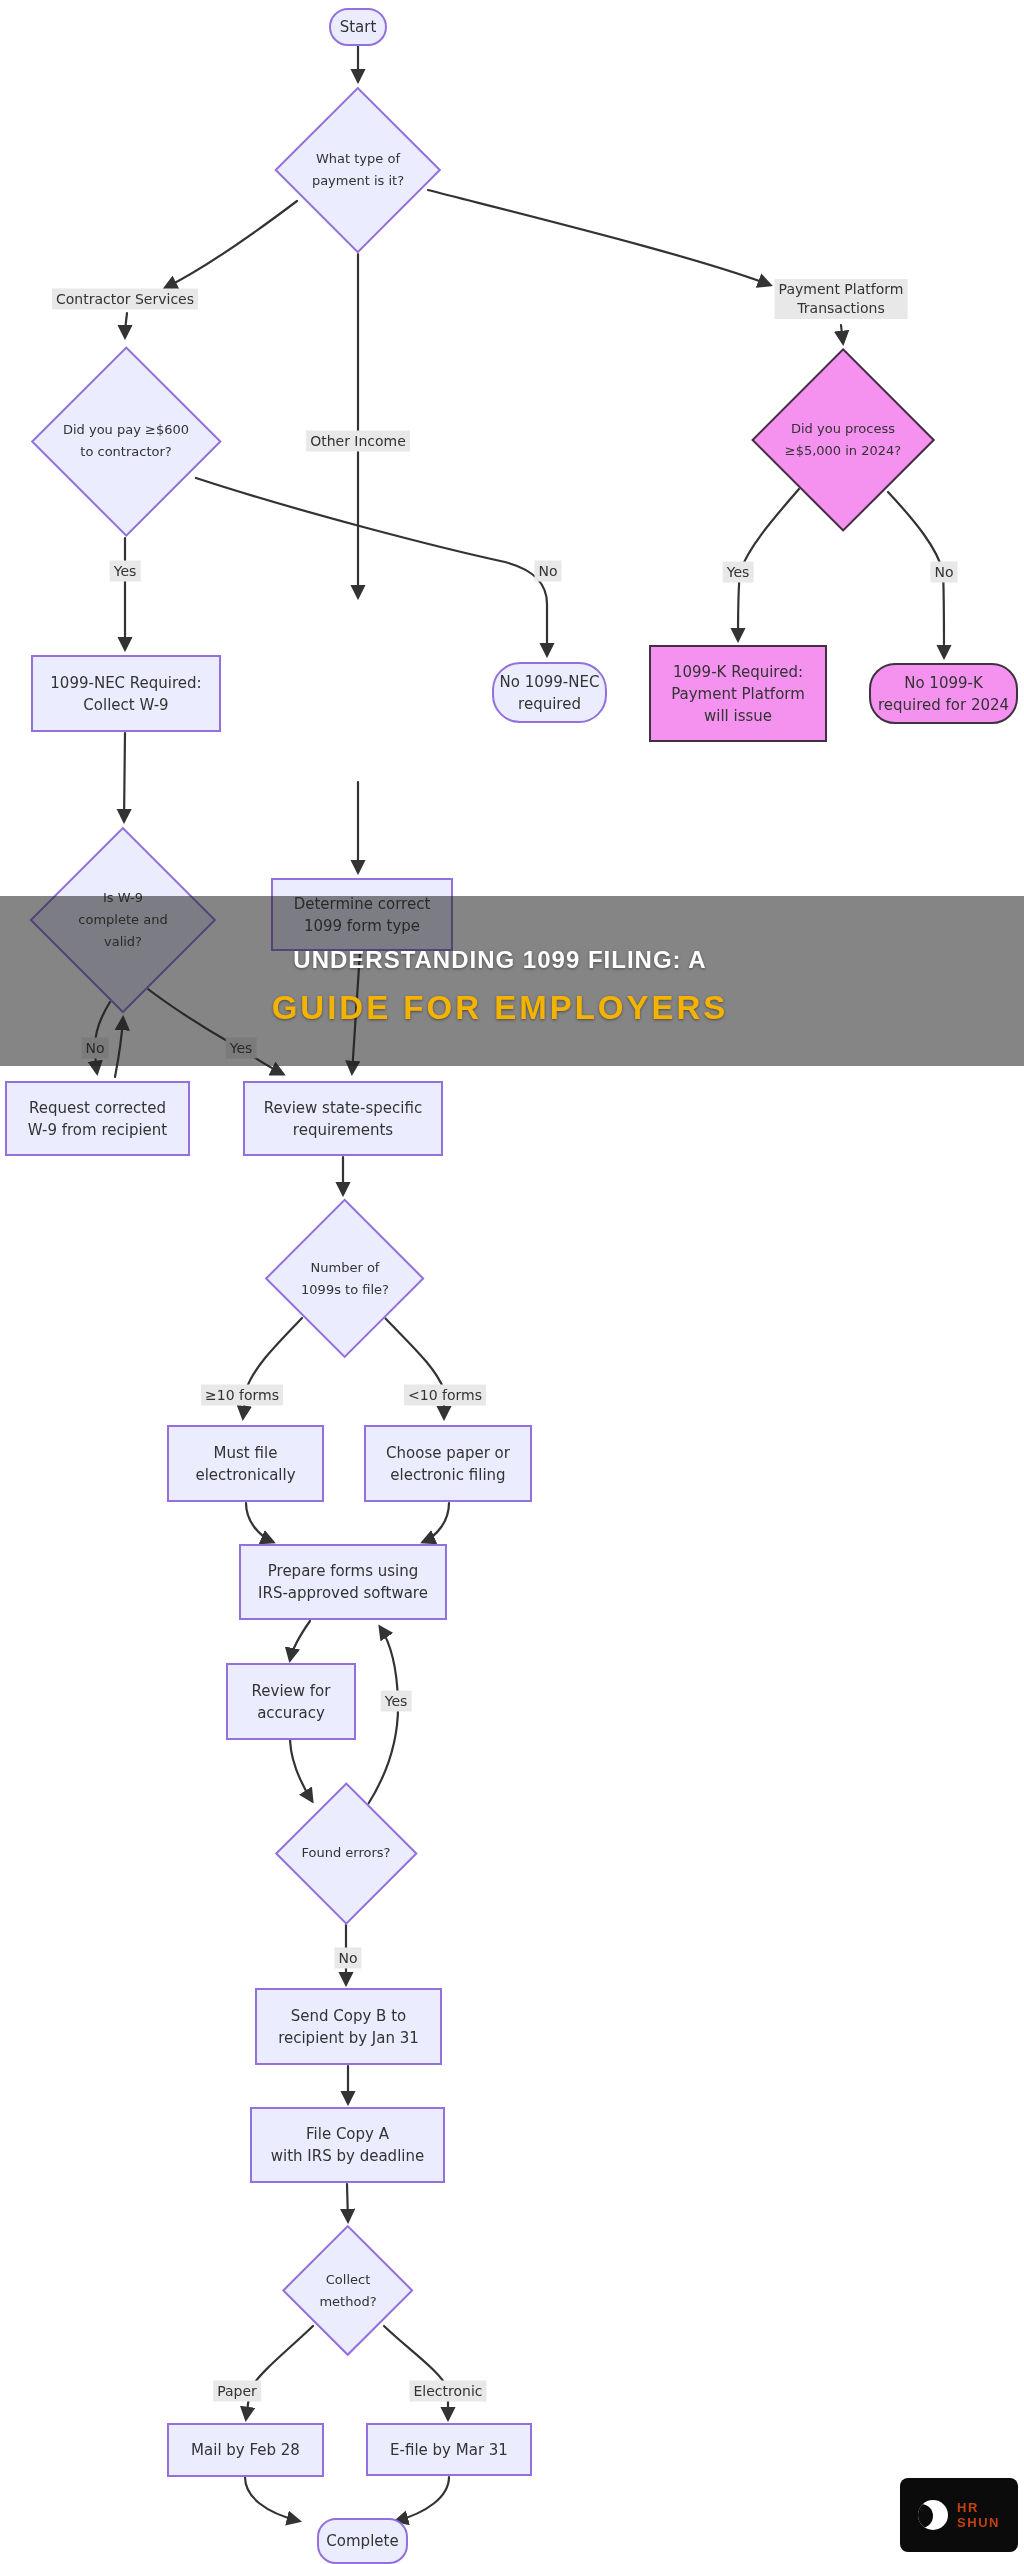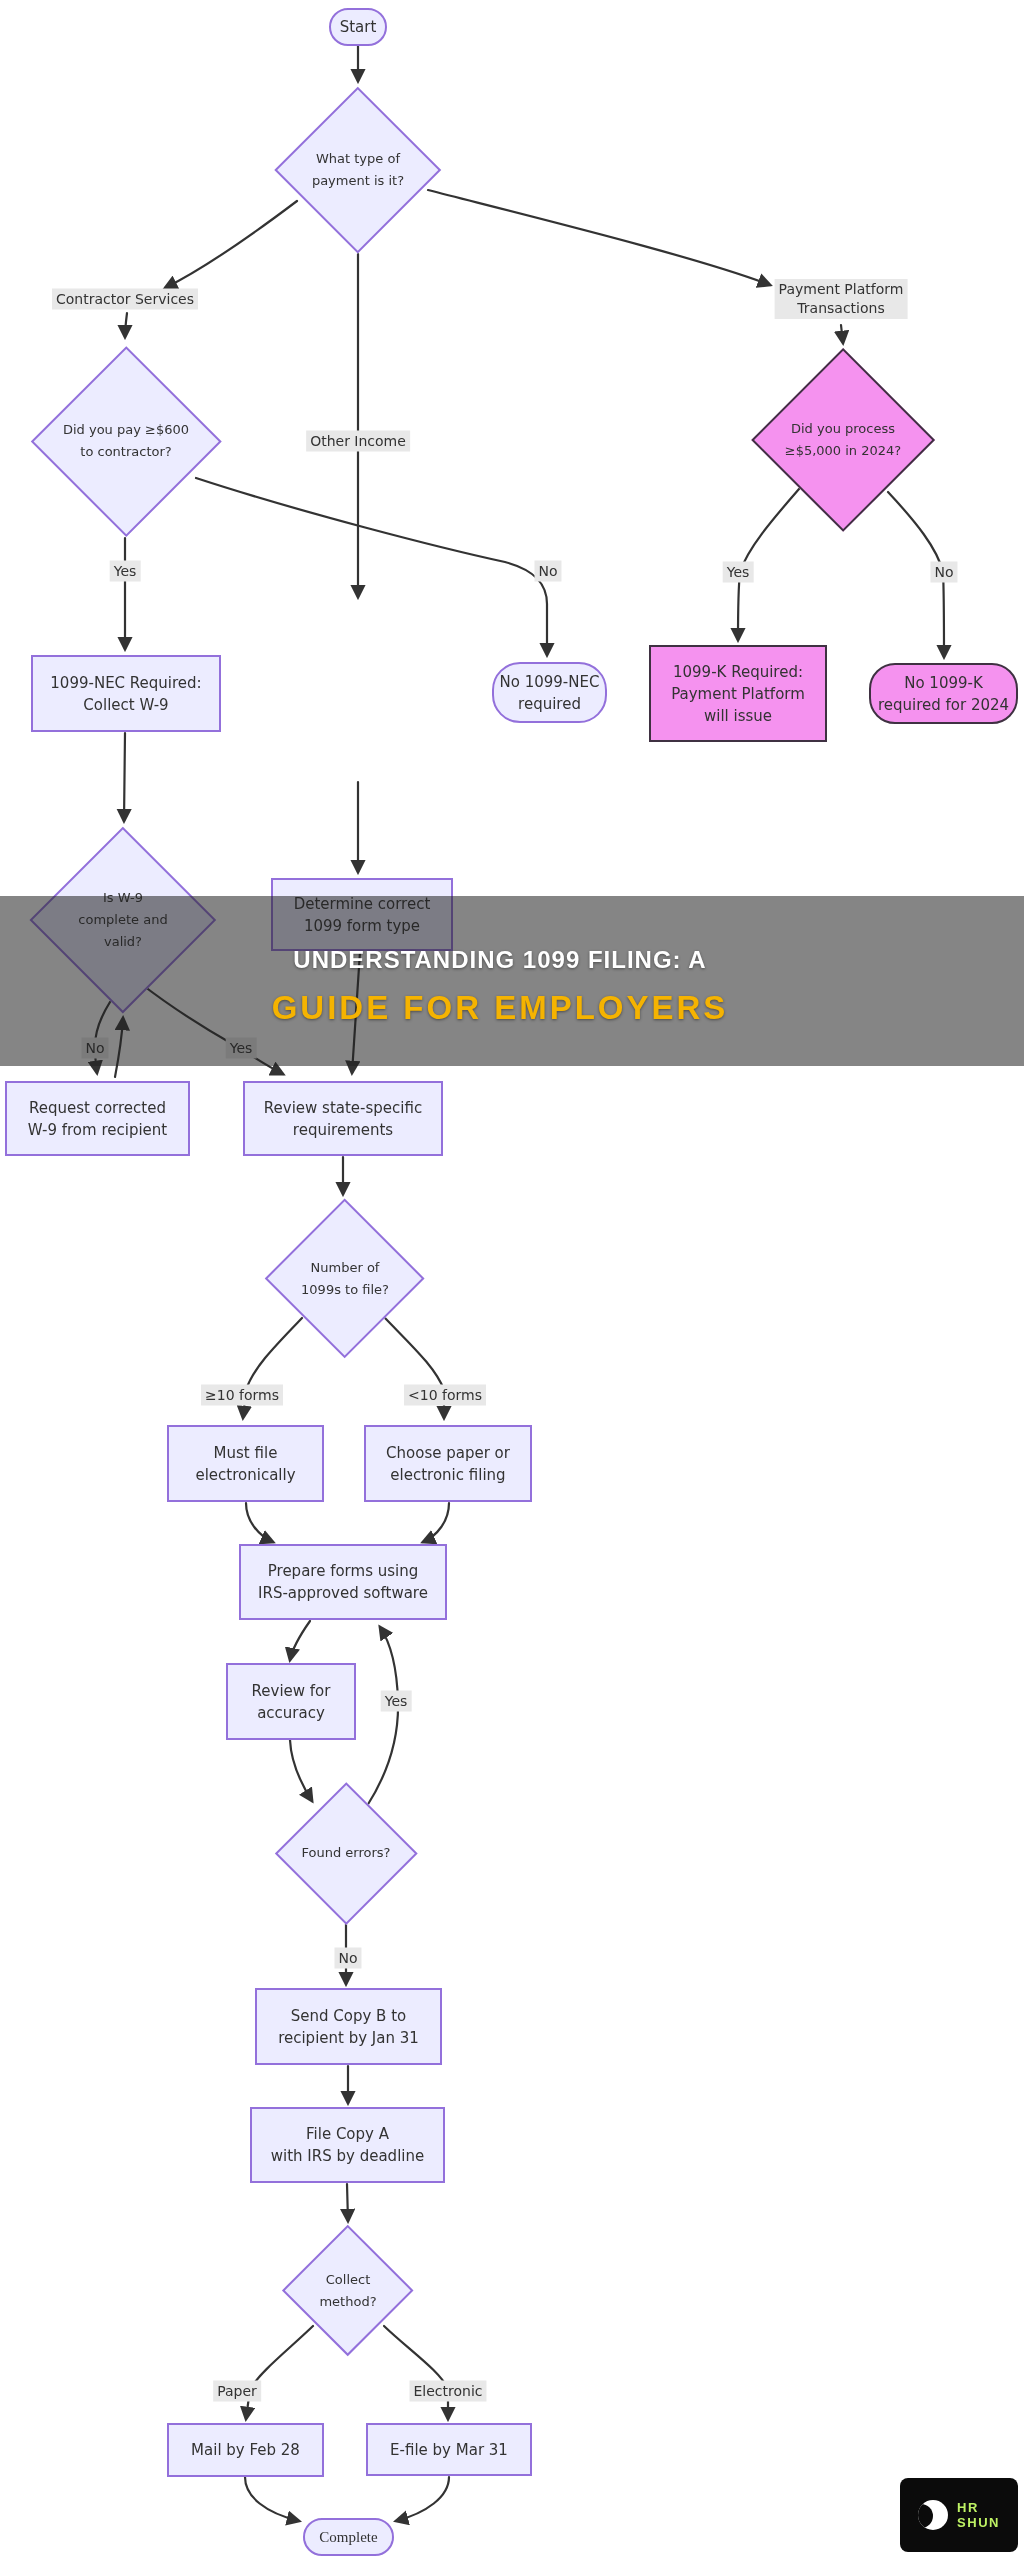--- a/index.html
+++ b/index.html
@@ -72,21 +72,21 @@
     display:flex;align-items:center;justify-content:center;gap:9px;
   }
   .crescent{
     position:relative;width:30px;height:30px;border-radius:50%;
     background:#ffffff;overflow:hidden;flex:0 0 auto;
   }
   .crescent::after{
     content:"";position:absolute;left:-9px;top:4px;width:24px;height:24px;
     border-radius:50%;background:var(--logo_bg,#0B0B0B);
   }
-  .logo-text{display:flex;flex-direction:column;color:#bef264;
+  .logo-text{display:flex;flex-direction:column;color:#c2410c;
     font-family:"Liberation Sans",sans-serif;font-weight:bold;
     font-size:13px;line-height:15px;letter-spacing:1.5px;}
 </style>
 </head>
 <body>
 
 <div id="canvas">
 
   <svg id="edges" viewBox="0 0 1024 2564" xmlns="http://www.w3.org/2000/svg">
     <defs>
@@ -211,21 +211,21 @@
   <div class="diamond" style="left:282px;top:2225px;width:132px;height:132px;">
     <div class="shape"></div>
     <div class="node-label">Collect
 method?</div>
   </div>
 
   <div class="node" style="left:167px;top:2423px;width:157px;height:54px;"><span>Mail by Feb 28</span></div>
 
   <div class="node" style="left:366px;top:2423px;width:166px;height:53px;"><span>E-file by Mar 31</span></div>
 
-  <div class="node" style="left:303px;top:2518px;width:91px;height:38px;border-radius:19px;font-family:Liberation Serif, serif;"><span>Complete</span></div>
+  <div class="node" style="left:317px;top:2518px;width:91px;height:46px;border-radius:19px;"><span>Complete</span></div>
 
   <div class="elabel" style="left:125px;top:299px;">Contractor Services</div>
   <div class="elabel" style="left:358px;top:441px;">Other Income</div>
   <div class="elabel" style="left:841px;top:299px;">Payment Platform
 Transactions</div>
   <div class="elabel" style="left:125px;top:571px;">Yes</div>
   <div class="elabel" style="left:548px;top:571px;">No</div>
   <div class="elabel" style="left:738px;top:572px;">Yes</div>
   <div class="elabel" style="left:944px;top:572px;">No</div>
   <div class="elabel" style="left:95px;top:1048px;">No</div>

